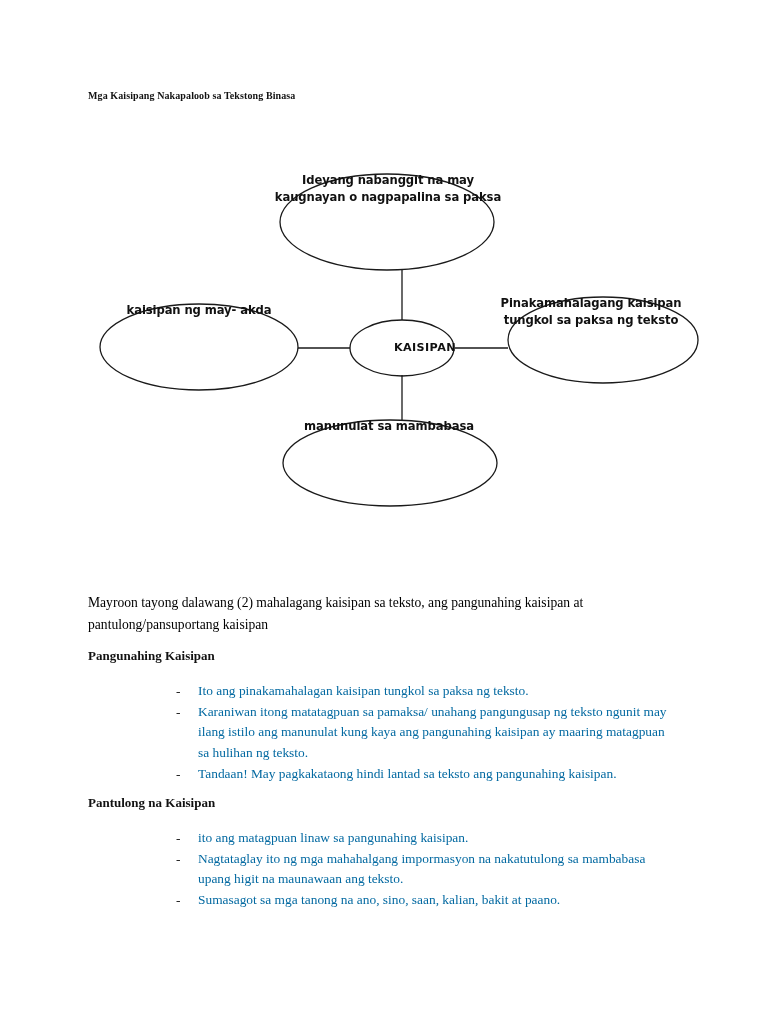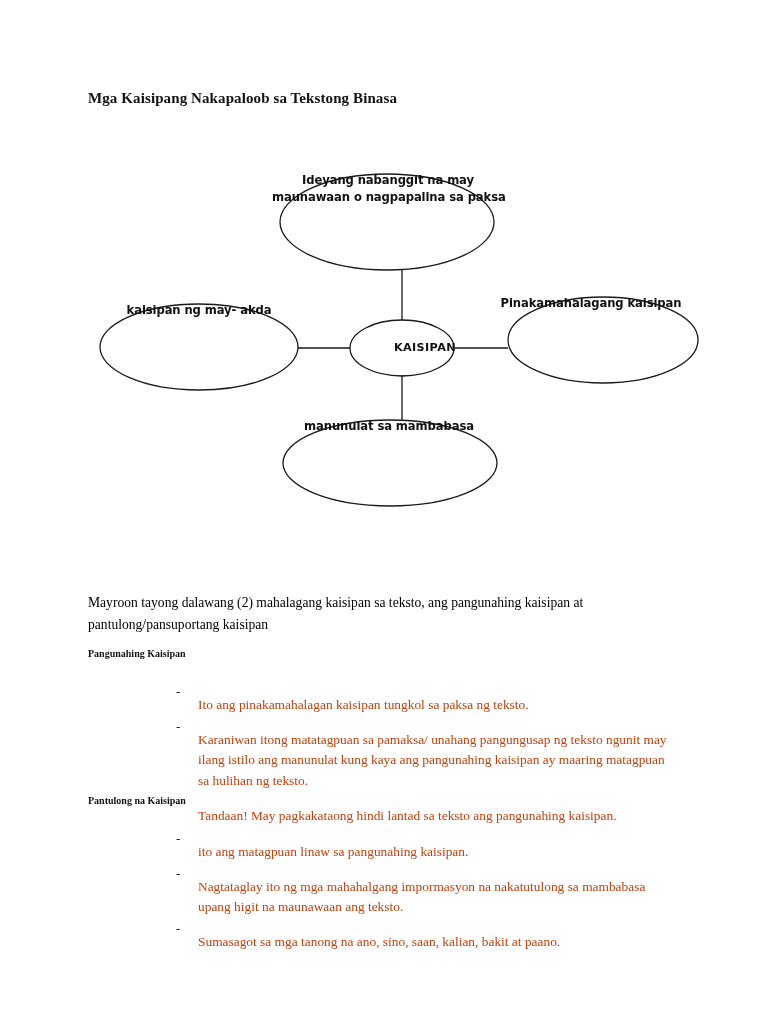--- a/index.html
+++ b/index.html
@@ -20,21 +20,21 @@
     position: absolute;
     inset: 0;
     background: #ffffff;
   }
 
   
   .doc-title {
     position: absolute;
     left: 88px;
     top: 90px;
-    font-size: 15px;
+    font-size: 10px;
     font-weight: bold;
     letter-spacing: 0.1px;
     color: #121212;
     white-space: nowrap;
   }
 
   
   .diagram {
     position: absolute;
     left: 0px;
@@ -76,21 +76,21 @@
     top: 592px;
     width: 572px;
     font-size: 13.6px;
     line-height: 1.62;
     color: #000000;
   }
 
   .section-head {
     position: absolute;
     left: 88px;
-    font-size: 10px;
+    font-size: 13px;
     font-weight: bold;
     color: #121212;
     white-space: nowrap;
   }
   #head-1 { top: 648px; }
   #head-2 { top: 795px; }
 
   .bullets {
     position: absolute;
     left: 176px;
@@ -106,22 +106,21 @@
     align-items: flex-start;
     margin-bottom: 0px;
   }
   .bullet-mark {
     width: 22px;
     flex: 0 0 22px;
     color: #1a1a1a;
   }
   .bullet-text {
     flex: 1 1 auto;
-    color: #c2410c;
-    margin-top: 14px;
+    color: #0369a1;
   }
 </style>
 </head>
 <body>
 
 <div class="page">
 
   <div class="doc-title">Mga Kaisipang Nakapaloob sa Tekstong Binasa</div>
 
   <div class="diagram">
@@ -144,29 +143,30 @@
         <ellipse cx="603" cy="190" rx="95" ry="43"></ellipse>
 
         <ellipse cx="390" cy="313" rx="107" ry="43"></ellipse>
 
         <ellipse cx="402" cy="198" rx="52" ry="28"></ellipse>
       </g>
     </svg>
 
     <div class="ell-text" id="txt-top">
       <div>Ideyang nabanggit na may</div>
-      <div>maunawaan o nagpapalina sa paksa</div>
+      <div>kaugnayan o nagpapalina sa paksa</div>
     </div>
 
     <div class="ell-text" id="txt-left">
       <div>kaisipan ng may- akda</div>
     </div>
 
     <div class="ell-text" id="txt-right">
       <div>Pinakamahalagang kaisipan</div>
+      <div>tungkol sa paksa ng teksto</div>
     </div>
 
     <div class="ell-text" id="txt-bottom">
       <div>manunulat sa mambabasa</div>
     </div>
 
     <div class="ell-text center-label" id="txt-center">KAISIPAN</div>
   </div>
 
   <div class="para">Mayroon tayong dalawang (2) mahalagang kaisipan sa teksto, ang pangunahing kaisipan at pantulong/pansuportang kaisipan</div>

